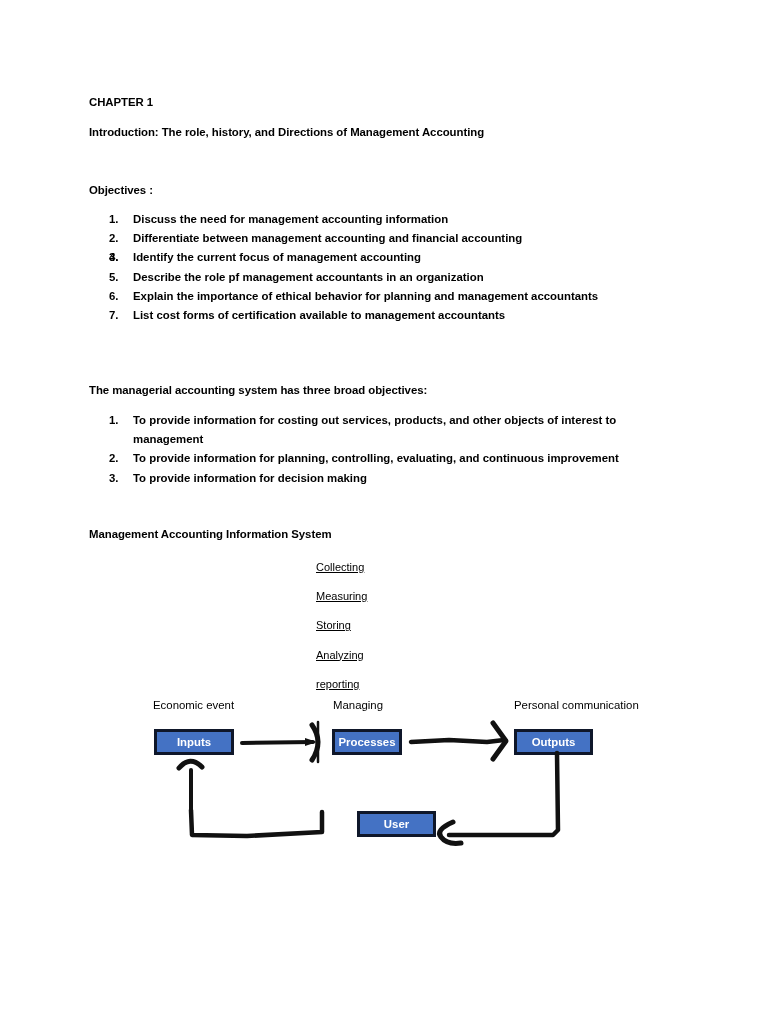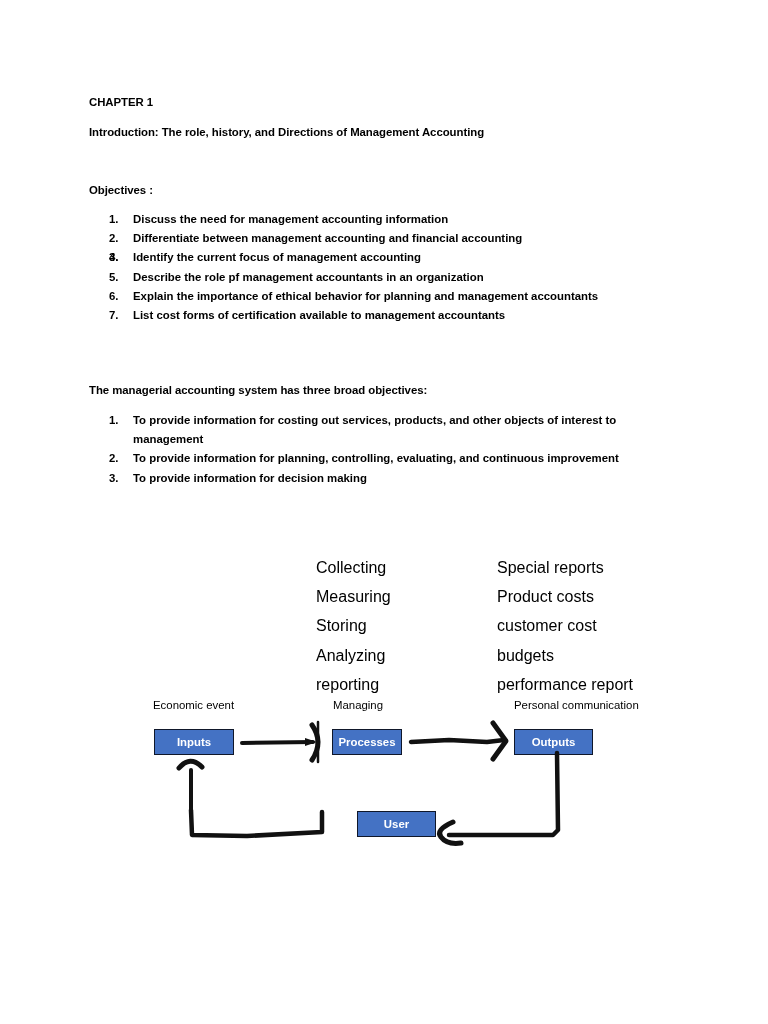--- a/index.html
+++ b/index.html
@@ -63,22 +63,23 @@
   .objectives-list { left: 89px; top: 210px; }
   .broad-list      { left: 89px; top: 411px; width: 570px; }
   .broad-list li.wrap {
     white-space: normal;
     width: 552px;
   }
 
   
   .col {
     position: absolute;
-    font-size: 16px;
+    font-size: 11px;
     line-height: 29.2px;
+    text-decoration: underline;
   }
   .col div { white-space: nowrap; }
   .col-activities { left: 316px; top: 553px; }
   .col-outputs    { left: 497px; top: 553px; }
 
   
   .diagram {
     position: absolute;
     left: 17px;
     top: 690px;
@@ -92,21 +93,21 @@
     white-space: nowrap;
   }
   .lbl-economic { left: 136px; top: 9px; }
   .lbl-managing { left: 316px; top: 9px; }
   .lbl-personal { left: 497px; top: 9px; }
 
   .box {
     position: absolute;
     height: 26px;
     background: #4472C4;
-    border: 1px solid #0f172a;
+    border: 3px solid #0f172a;
     color: #ffffff;
     font-size: 11.4px;
     font-weight: bold;
     display: flex;
     align-items: center;
     justify-content: center;
     box-sizing: border-box;
   }
   .box-inputs    { left: 137px; top: 39px; width: 80px; }
   .box-processes { left: 315px; top: 39px; width: 70px; }
@@ -172,36 +173,30 @@
     <li>
       <span class="num bold">2.</span>
       <span class="bold">To provide information for planning, controlling, evaluating, and continuous improvement</span>
     </li>
     <li>
       <span class="num bold">3.</span>
       <span class="bold">To provide information for decision making</span>
     </li>
   </ol>
 
+  <div class="t bold mais-heading">Management Accounting Information System</div>
 
   <div class="col col-activities">
     <div>Collecting</div>
     <div>Measuring</div>
     <div>Storing</div>
     <div>Analyzing</div>
     <div>reporting</div>
   </div>
 
-  <div class="col col-outputs">
-    <div>Special reports</div>
-    <div>Product costs</div>
-    <div>customer cost</div>
-    <div>budgets</div>
-    <div>performance report</div>
-  </div>
 
   <div class="diagram">
 
     <div class="dlabel lbl-economic">Economic event</div>
     <div class="dlabel lbl-managing">Managing</div>
     <div class="dlabel lbl-personal">Personal communication</div>
 
     <div class="box box-inputs">Inputs</div>
     <div class="box box-processes">Processes</div>
     <div class="box box-outputs">Outputs</div>

